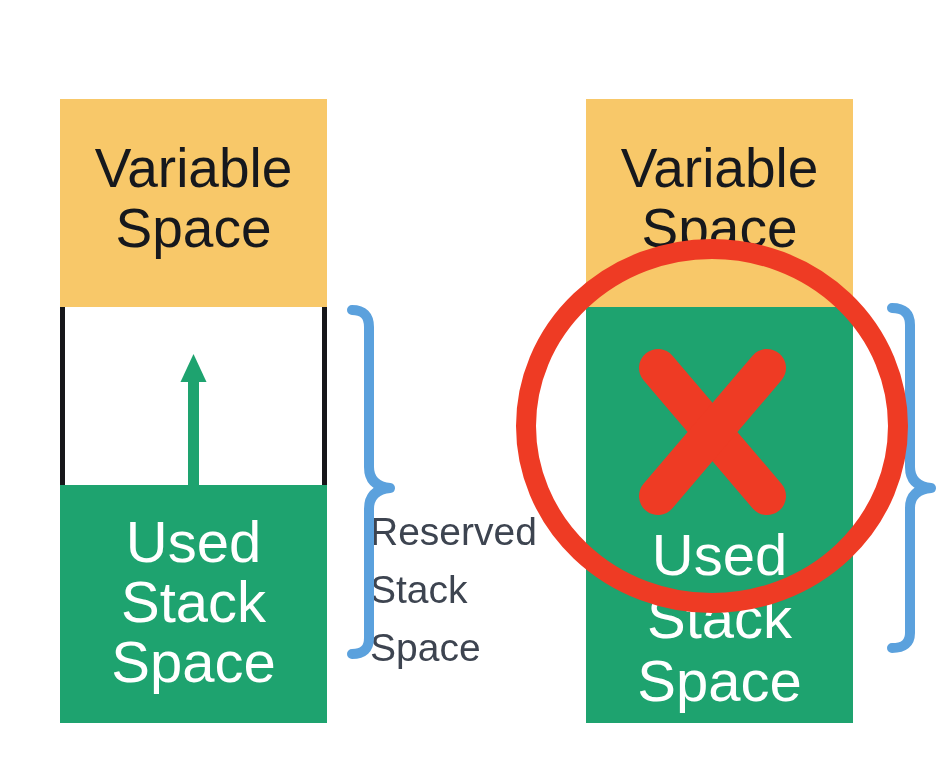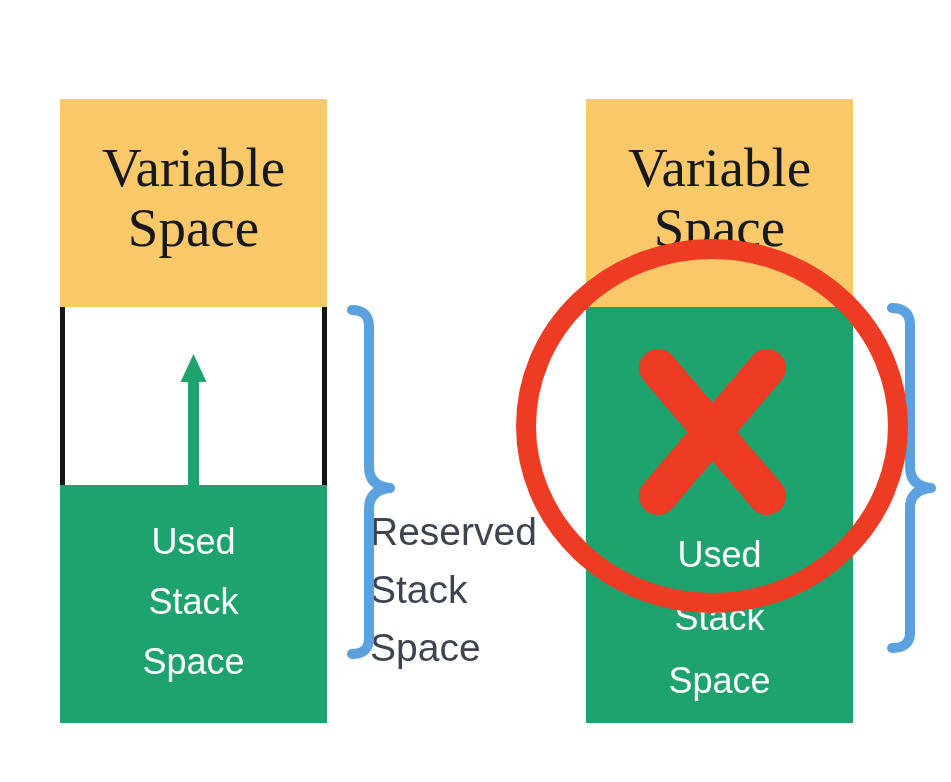--- a/index.html
+++ b/index.html
@@ -15,22 +15,22 @@
   .box.green  { background:#1EA36F; }
   .free-region {
     position:absolute; z-index:1;
     background:#ffffff;
     border-left:5px solid #16161A;
     border-right:5px solid #16161A;
     box-sizing:border-box;
   }
   .label { position:absolute; z-index:2; text-align:center; }
   .label .line { display:block; }
-  .dark-label  { color:#16181D; font-size:55px; line-height:60px;font-family:Liberation Serif, serif; }
-  .white-label { color:#FFFFFF; font-size:36px;text-align:center; }
+  .dark-label  { color:#16181D; font-size:55px; line-height:60px; }
+  .white-label { color:#FFFFFF; font-size:58px;text-align:center; }
 
   #yellow-left   { left:60px;  top:99px;  width:267px; height:208px; }
   #free-left     { left:60px;  top:307px; width:267px; height:178px; }
   #green-left    { left:60px;  top:485px; width:267px; height:238px; }
   #yellow-right  { left:586px; top:99px;  width:267px; height:208px; }
   #green-right   { left:586px; top:307px; width:267px; height:416px; }
 
   #var-left-label   { left:60px;  top:138px; width:267px; }
   #var-right-label  { left:586px; top:138px; width:267px; }
   #used-left-label  { left:60px;  top:512px; width:267px; line-height:60px; }

